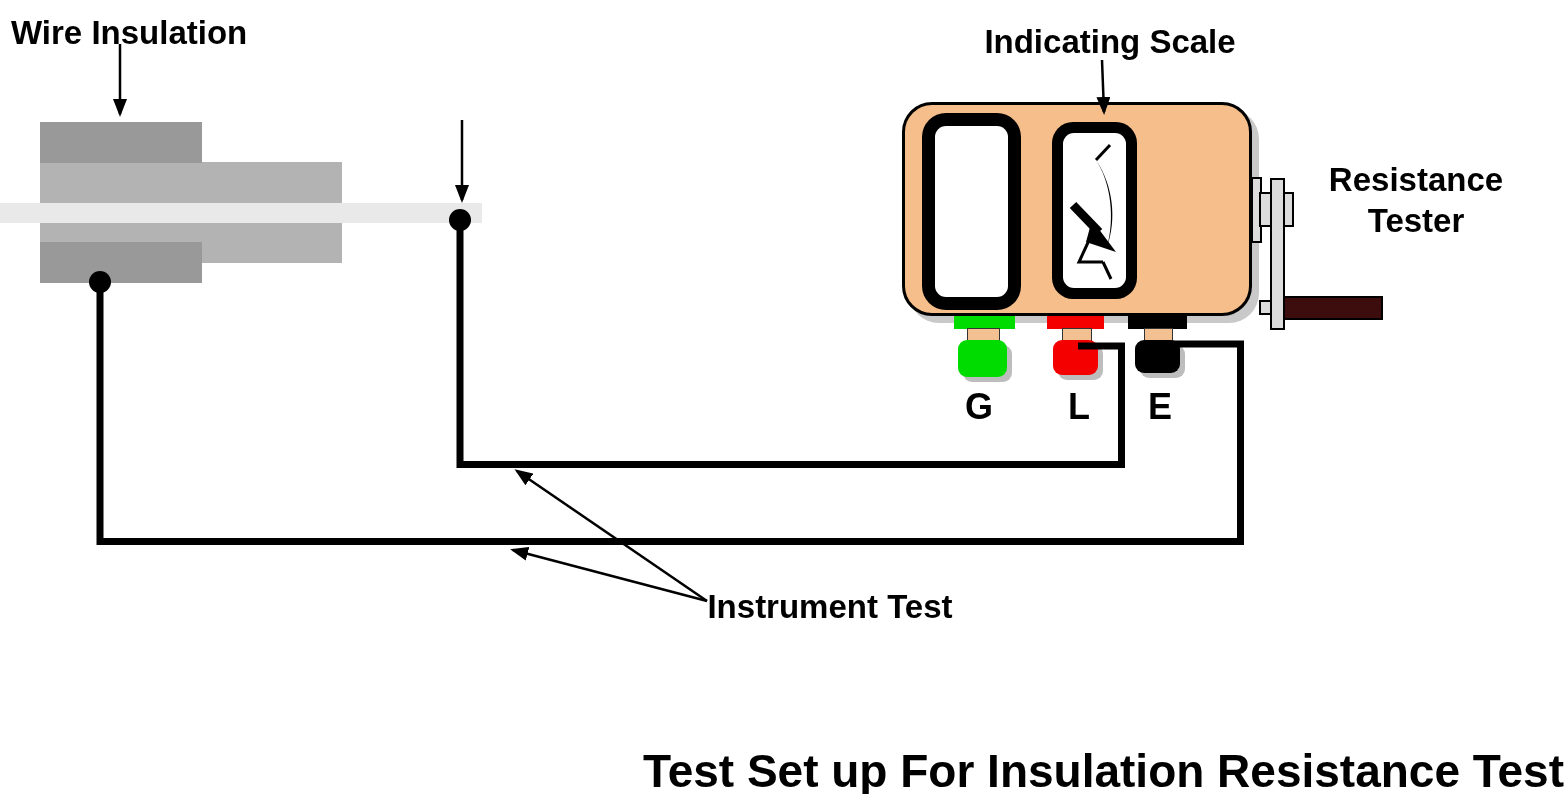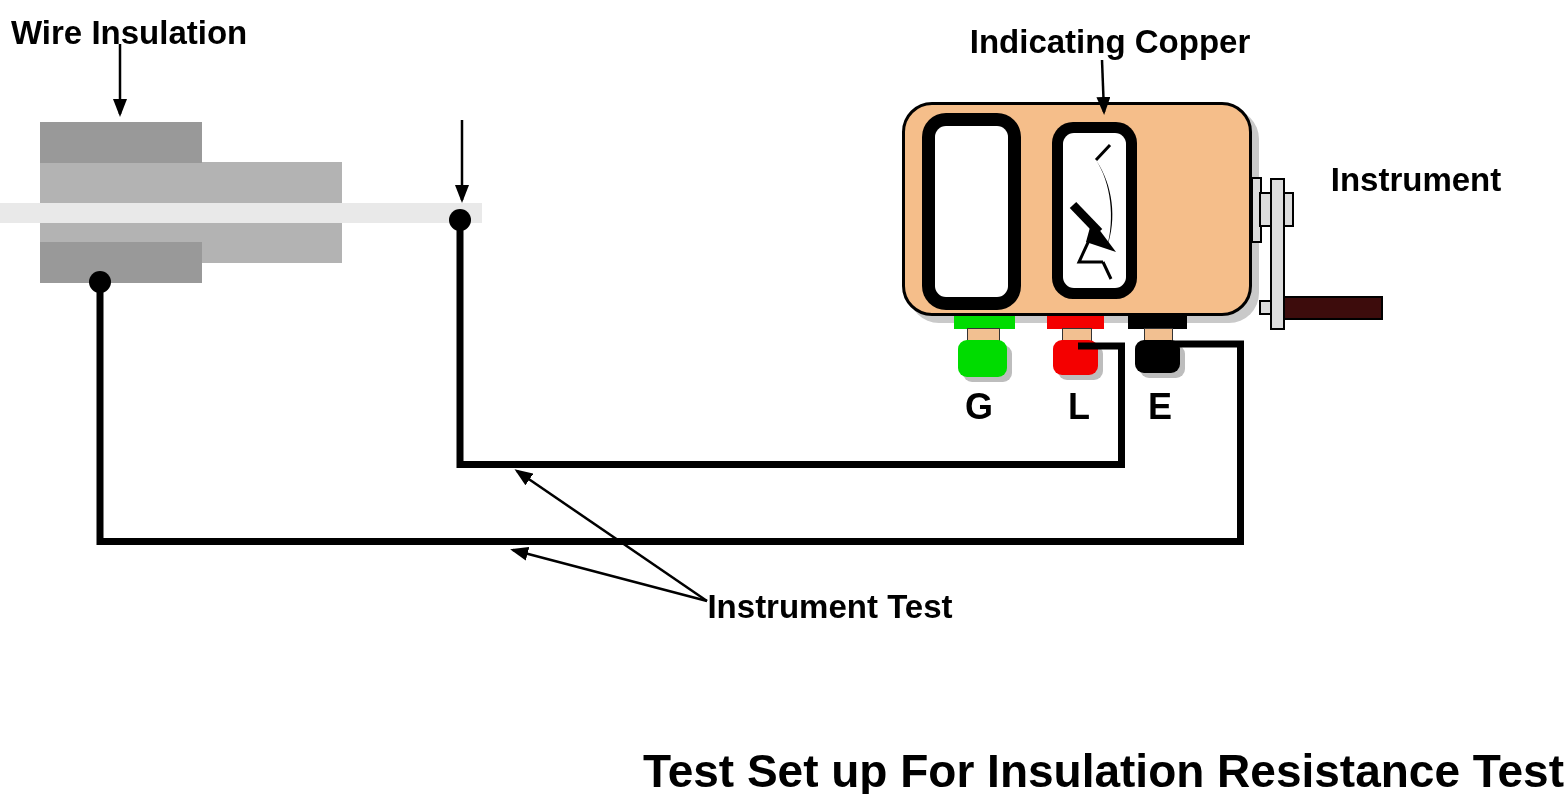--- a/index.html
+++ b/index.html
@@ -90,24 +90,25 @@
   <div class="t-label" style="left:1057px;">L</div>
 
   <div class="t-bar blackc" style="left:1128px;width:59px;"></div>
   <div class="t-stub" style="left:1144px;width:29px;"></div>
   <div class="t-plug blackc" style="left:1135px;width:45px;height:33px;"></div>
   <div class="t-label" style="left:1138px;">E</div>
 
   <div class="lbl left" style="left:11px;top:4px;margin-top:8px;">Wire Insulation</div>
 
 
-  <div class="lbl" style="left:960px;top:21px;width:300px;">Indicating Copper</div>
+  <div class="lbl" style="left:960px;top:21px;width:300px;">Indicating Scale</div>
 
   <div class="lbl" style="left:1311px;top:159px;width:210px;">
-    <div>Instrument</div>
+    <div>Resistance</div>
+    <div>Tester</div>
   </div>
 
   <div class="lbl" style="left:680px;top:586px;width:300px;">
     <div>Instrument Test</div>
   </div>
 
   <div class="title">Test Set up For Insulation Resistance Test</div>
 
   <svg class="layer" width="1564" height="794" viewBox="0 0 1564 794">
     <defs>

